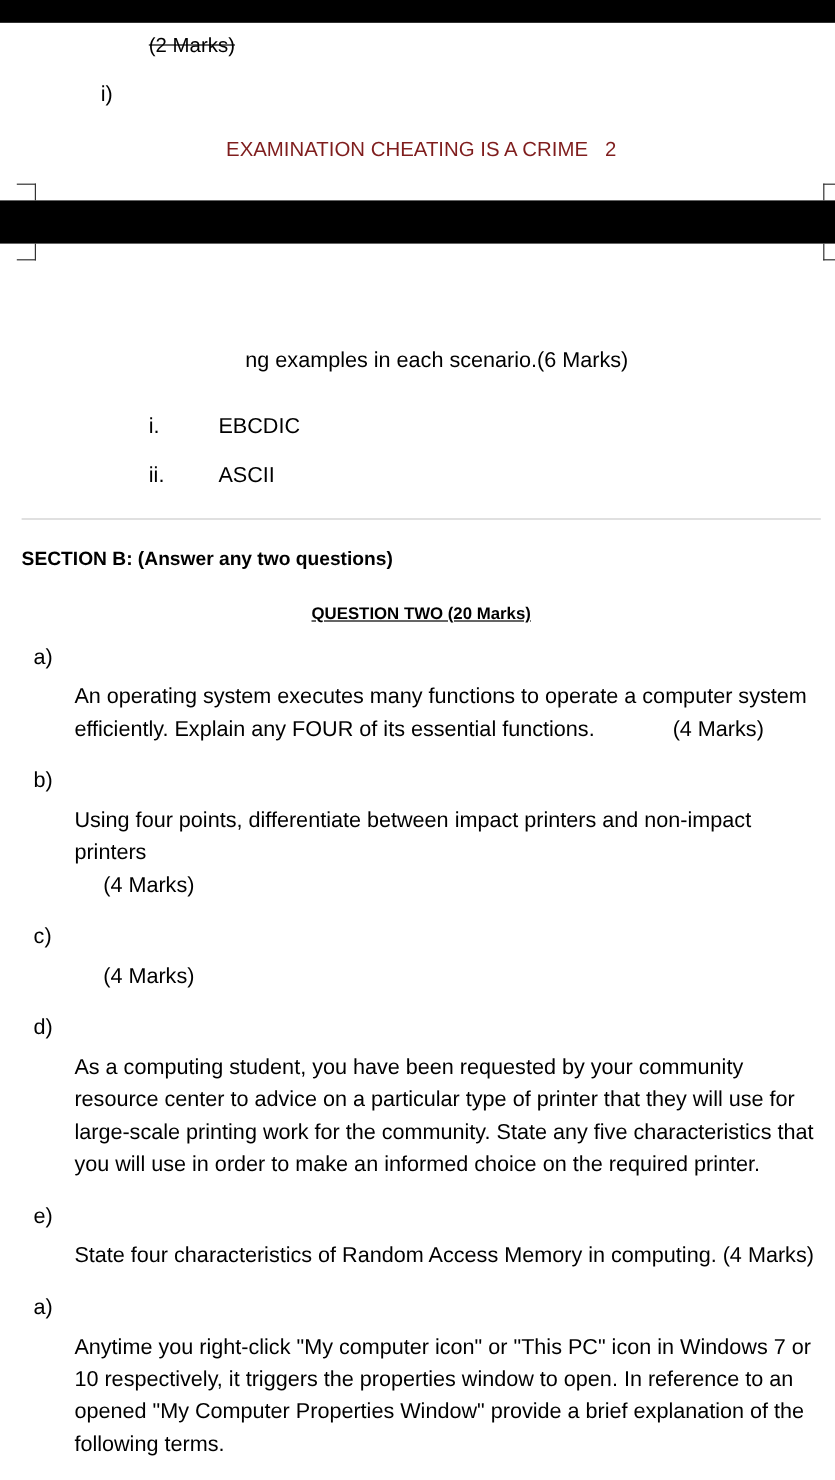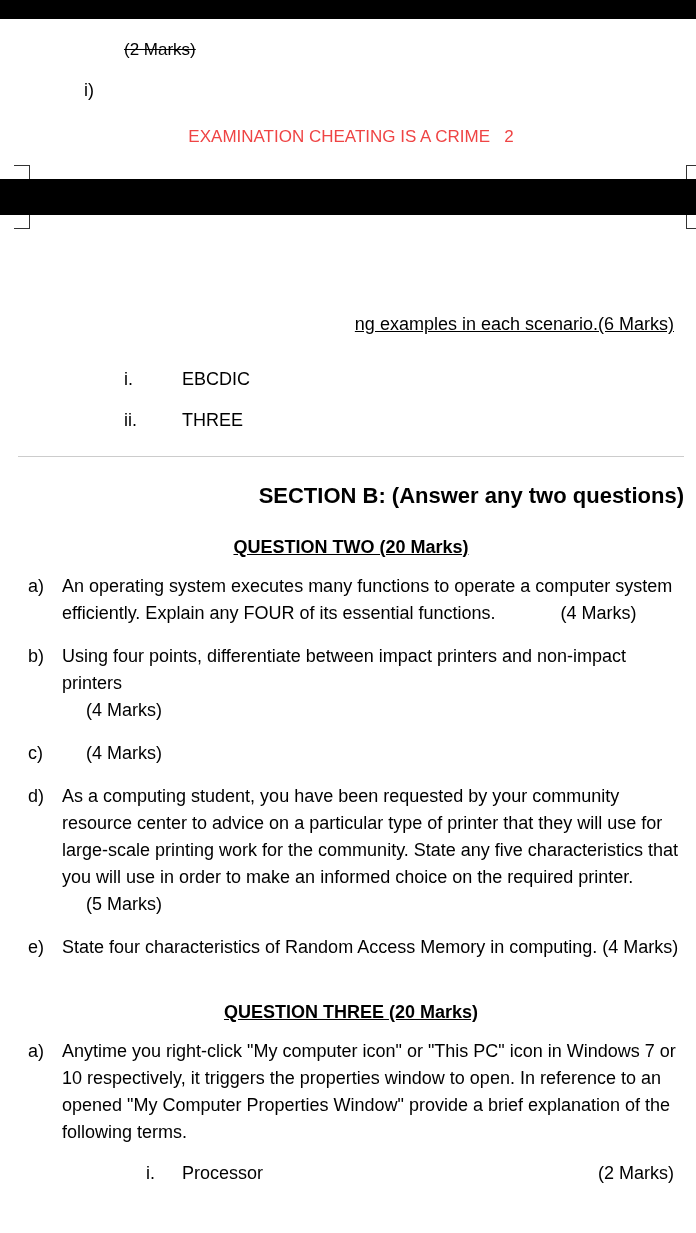--- a/index.html
+++ b/index.html
@@ -13,96 +13,96 @@
     }
     .status-bar {
       height: 19px;
       background: #000;
     }
     .page-break {
       height: 36px;
       background: #000;
     }
     .content {
-      padding: 16px 12px 0 18px;
+      padding: 4px 12px 0 18px;
     }
     .cutoff-marks {
       padding-left: 106px;
       padding-top: 2px;
       color: #555;
       font-size: 17px;
     }
     .item-i {
       display: flex;
       padding-left: 66px;
       padding-top: 14px;
     }
     .item-i .num {
       width: 54px;
     }
     .footer {
       text-align: center;
-      color: #ef4444;
+      color: #7f1d1d;
       font-size: 17px;
       padding: 20px 0 14px;
     }
     .page2-spacer {
       height: 64px;
     }
     .cont-line {
       display: flex;
       padding-left: 36px;
       padding-right: 0px;
       padding-top: 0px;
-      justify-content: flex-end;
-      text-decoration: underline;
+      justify-content: center;
     }
     .cont-line .marks {
       padding-right: 10px;
     }
     .sub-list {
       padding-left: 106px;
       padding-top: 28px;
     }
     .sub-list .row {
       display: flex;
       margin-bottom: 14px;
     }
     .sub-list .roman {
       width: 58px;
     }
     .hr {
       border-bottom: 1px solid #ccc;
       margin: 22px 0 0 0;
     }
     .section-b {
-      text-align: right;
+      text-align: left;
       font-weight: bold;
-      font-size: 22px;
+      font-size: 16px;
       padding: 22px 0 0 0;
     }
     .q-title {
       text-align: center;
       font-weight: bold;
       text-decoration: underline;
-      font-size: 18px;
+      font-size: 14px;
       padding: 22px 0 12px 0;
     }
     .qitem {
       display: flex;
       padding-left: 10px;
       padding-right: 0;
       margin-bottom: 16px;
     }
     .qitem .letter {
       width: 34px;
       flex-shrink: 0;
     }
     .qitem .body {
       flex: 1;
+      margin-top: 33px;
     }
     .indent-marks {
       padding-left: 24px;
     }
     .inline-marks {
       padding-left: 60px;
     }
     .q3-sub {
       padding-left: 128px;
       padding-top: 10px;
@@ -201,21 +201,21 @@
     <span class="marks">(6 Marks)</span>
   </div>
 
   <div class="sub-list">
     <div class="row">
       <div class="roman">i.</div>
       <div>EBCDIC</div>
     </div>
     <div class="row">
       <div class="roman">ii.</div>
-      <div>THREE</div>
+      <div>ASCII</div>
     </div>
   </div>
 
   <div class="hr"></div>
 
   <div class="section-b">SECTION B: (Answer any two questions)</div>
 
   <div class="q-title">QUESTION TWO (20 Marks)</div>
 
   <div class="qitem">
@@ -238,33 +238,31 @@
     <div class="letter">c)</div>
     <div class="body">
       <div class="indent-marks">(4 Marks)</div>
     </div>
   </div>
 
   <div class="qitem">
     <div class="letter">d)</div>
     <div class="body">
       <span>As a computing student, you have been requested by your community resource center to advice on a particular type of printer that they will use for large-scale printing work for the community. State any five characteristics that you will use in order to make an informed choice on the required printer.</span>
-      <div class="indent-marks">(5 Marks)</div>
     </div>
   </div>
 
   <div class="qitem">
     <div class="letter">e)</div>
     <div class="body">
       <span>State four characteristics of Random Access Memory in computing.</span>
       <span>(4 Marks)</span>
     </div>
   </div>
 
-  <div class="q-title">QUESTION THREE (20 Marks)</div>
 
   <div class="qitem" style="margin-bottom:4px;">
     <div class="letter">a)</div>
     <div class="body">
       <span>Anytime you right-click "My computer icon" or "This PC" icon in Windows 7 or 10 respectively, it triggers the properties window to open. In reference to an opened "My Computer Properties Window" provide a brief explanation of the following terms.</span>
     </div>
   </div>
 
   <div class="q3-sub">
     <div class="row">

